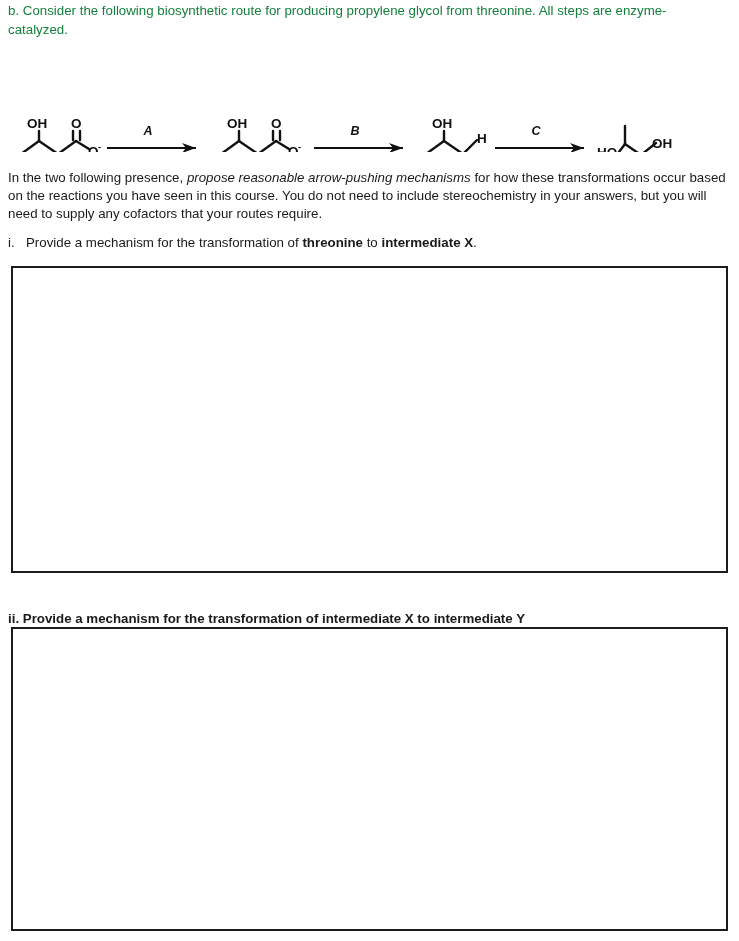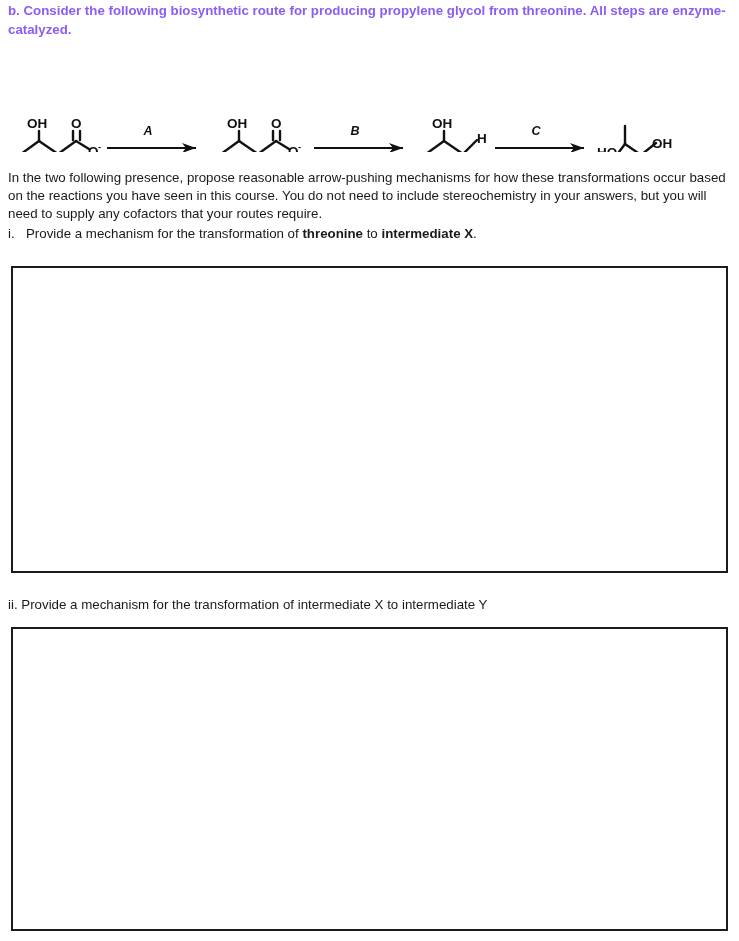--- a/index.html
+++ b/index.html
@@ -20,76 +20,77 @@
     width: 739px;
     height: 941px;
   }
   .intro {
     position: absolute;
     left: 8px;
     top: 2px;
     width: 718px;
     font-size: 13.3px;
     line-height: 18.5px;
-    color: #8b5cf6;
-    font-weight: bold;
+    color: #15803d;
   }
   .scheme {
     position: absolute;
     left: 0;
     top: 52px;
     width: 739px;
     height: 100px;
   }
   .body-text {
     position: absolute;
     left: 8px;
     top: 169px;
     width: 722px;
     font-size: 13.3px;
     line-height: 18.2px;
     color: #1a1a1a;
   }
   .body-text .em {
+    font-style: italic;
     margin-top: 21px;
   }
   .body-text .b {
     font-weight: bold;
   }
   .q-line {
     display: block;
   }
   .q-item {
     display: block;
-    margin-top: 1px;
+    margin-top: 10px;
   }
   .q-item .num {
     display: inline-block;
     min-width: 18px;
   }
   .answer-box {
     position: absolute;
     border: 2px solid #1c1c1c;
     background: #ffffff;
     box-sizing: border-box;
   }
   #answer-box-1 {
     left: 11px;
     top: 266px;
     width: 717px;
     height: 307px;
   }
   .q2-line {
     position: absolute;
     left: 8px;
-    top: 596px;
+    top: 610px;
     width: 722px;
     font-size: 13.3px;
     line-height: 18px;
     color: #1a1a1a;
+    font-weight: bold;
   }
   #answer-box-2 {
     left: 11px;
     top: 627px;
     width: 717px;
     height: 304px;
   }
   svg text {
     font-family: "Liberation Sans", sans-serif;
     font-weight: bold;

